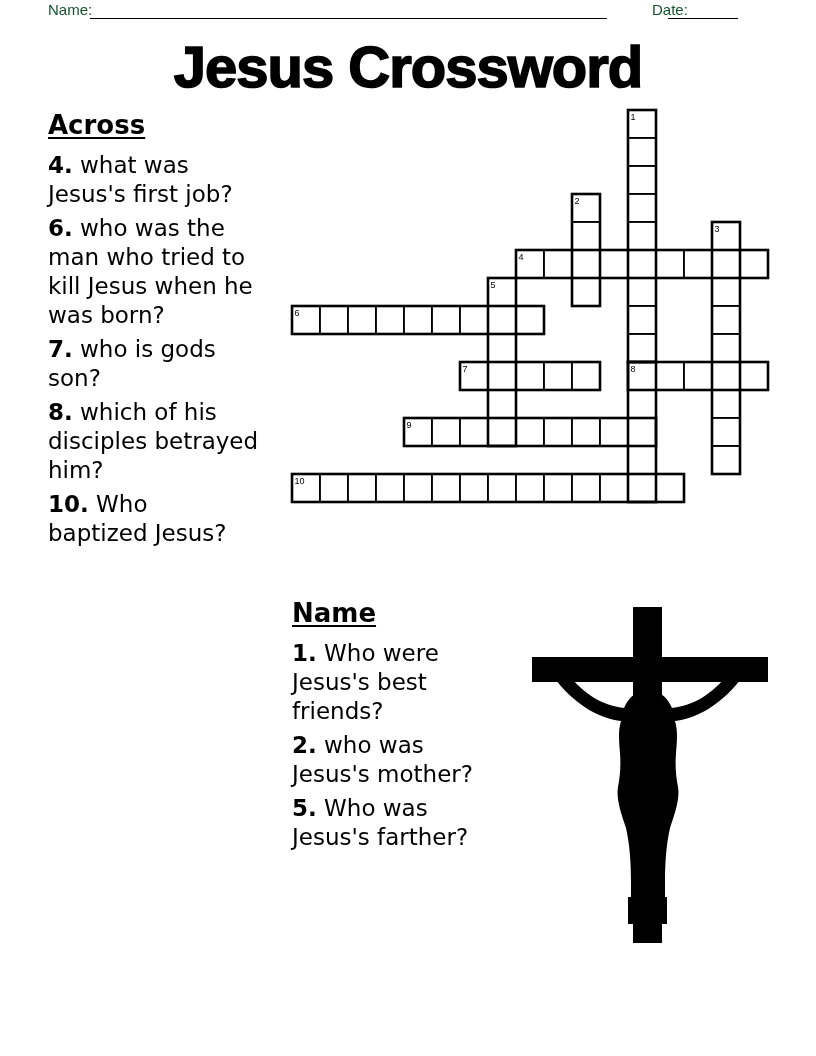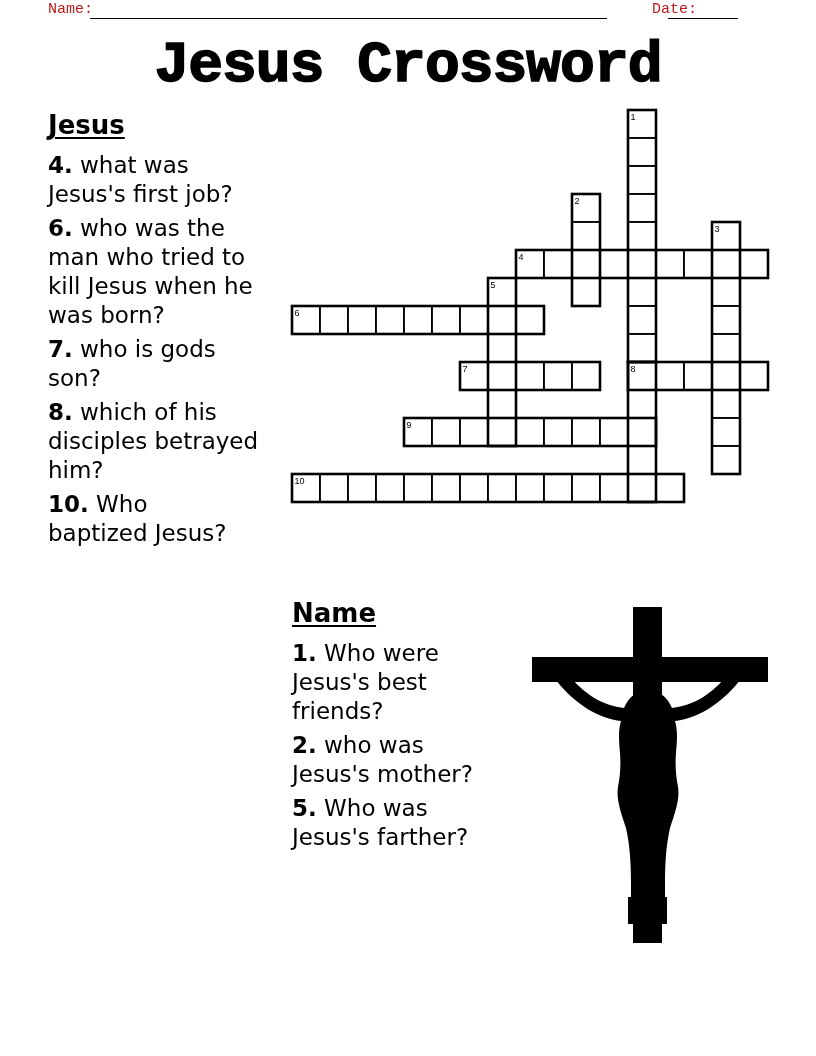--- a/index.html
+++ b/index.html
@@ -1,30 +1,30 @@
 <!DOCTYPE html>
 <html><head>
 <meta charset="utf-8">
 <style>
   html,body{margin:0;padding:0;background:#fff;}
   body{width:816px;height:1056px;position:relative;overflow:hidden;
        font-family:"DejaVu Sans",sans-serif;color:#000;}
 
   
-  .hdr-label{position:absolute;top:1px;font-family:Liberation Mono, monospace;
-             font-size:15px;color:#b91c1c;}
+  .hdr-label{position:absolute;top:1px;font-family:Liberation Sans, sans-serif;
+             font-size:15px;color:#14532d;}
   #name-label{left:48px;}
   #date-label{left:652px;}
   .hdr-line{position:absolute;top:0;height:18px;border-bottom:1.6px solid #000;}
   #name-line{left:90px;width:517px;}
   #date-line{left:668px;width:70px;}
 
   
   h1{position:absolute;left:0;right:0;top:33px;margin:0;text-align:center;
-     font-family:Liberation Mono, monospace;font-weight:bold;font-size:58px;
+     font-family:Liberation Sans, sans-serif;font-weight:bold;font-size:58px;
      letter-spacing:-1px;-webkit-text-stroke:1.6px #000;}
 
   
   .clue-sec{position:absolute;line-height:29px;font-size:23px;}
   #across-sec{left:48px;top:110px;width:240px;}
   #down-sec{left:292px;top:598px;width:235px;}
   .clue-sec h2{margin:0 0 10px 0;font-size:26px;line-height:31px;
                text-decoration:underline;text-decoration-thickness:2px;
                text-underline-offset:3px;}
   .clue{margin:0 0 5px 0;}
@@ -38,21 +38,21 @@
 <body>
 
 <span class="hdr-label" id="name-label">Name:</span>
 <div class="hdr-line" id="name-line"></div>
 <span class="hdr-label" id="date-label">Date:</span>
 <div class="hdr-line" id="date-line"></div>
 
 <h1>Jesus Crossword</h1>
 
 <section class="clue-sec" id="across-sec">
-  <h2>Jesus</h2>
+  <h2>Across</h2>
   <div id="across-clues">
       <p class="clue"><strong>4.</strong> what was<br>Jesus's first job?</p>
       <p class="clue"><strong>6.</strong> who was the<br>man who tried to<br>kill Jesus when he<br>was born?</p>
       <p class="clue"><strong>7.</strong> who is gods<br>son?</p>
       <p class="clue"><strong>8.</strong> which of his<br>disciples betrayed<br>him?</p>
       <p class="clue"><strong>10.</strong> Who<br>baptized Jesus?</p>
     </div>
 </section>
 
 <svg id="grid-svg" width="816" height="1056" viewBox="0 0 816 1056" xmlns="http://www.w3.org/2000/svg">

